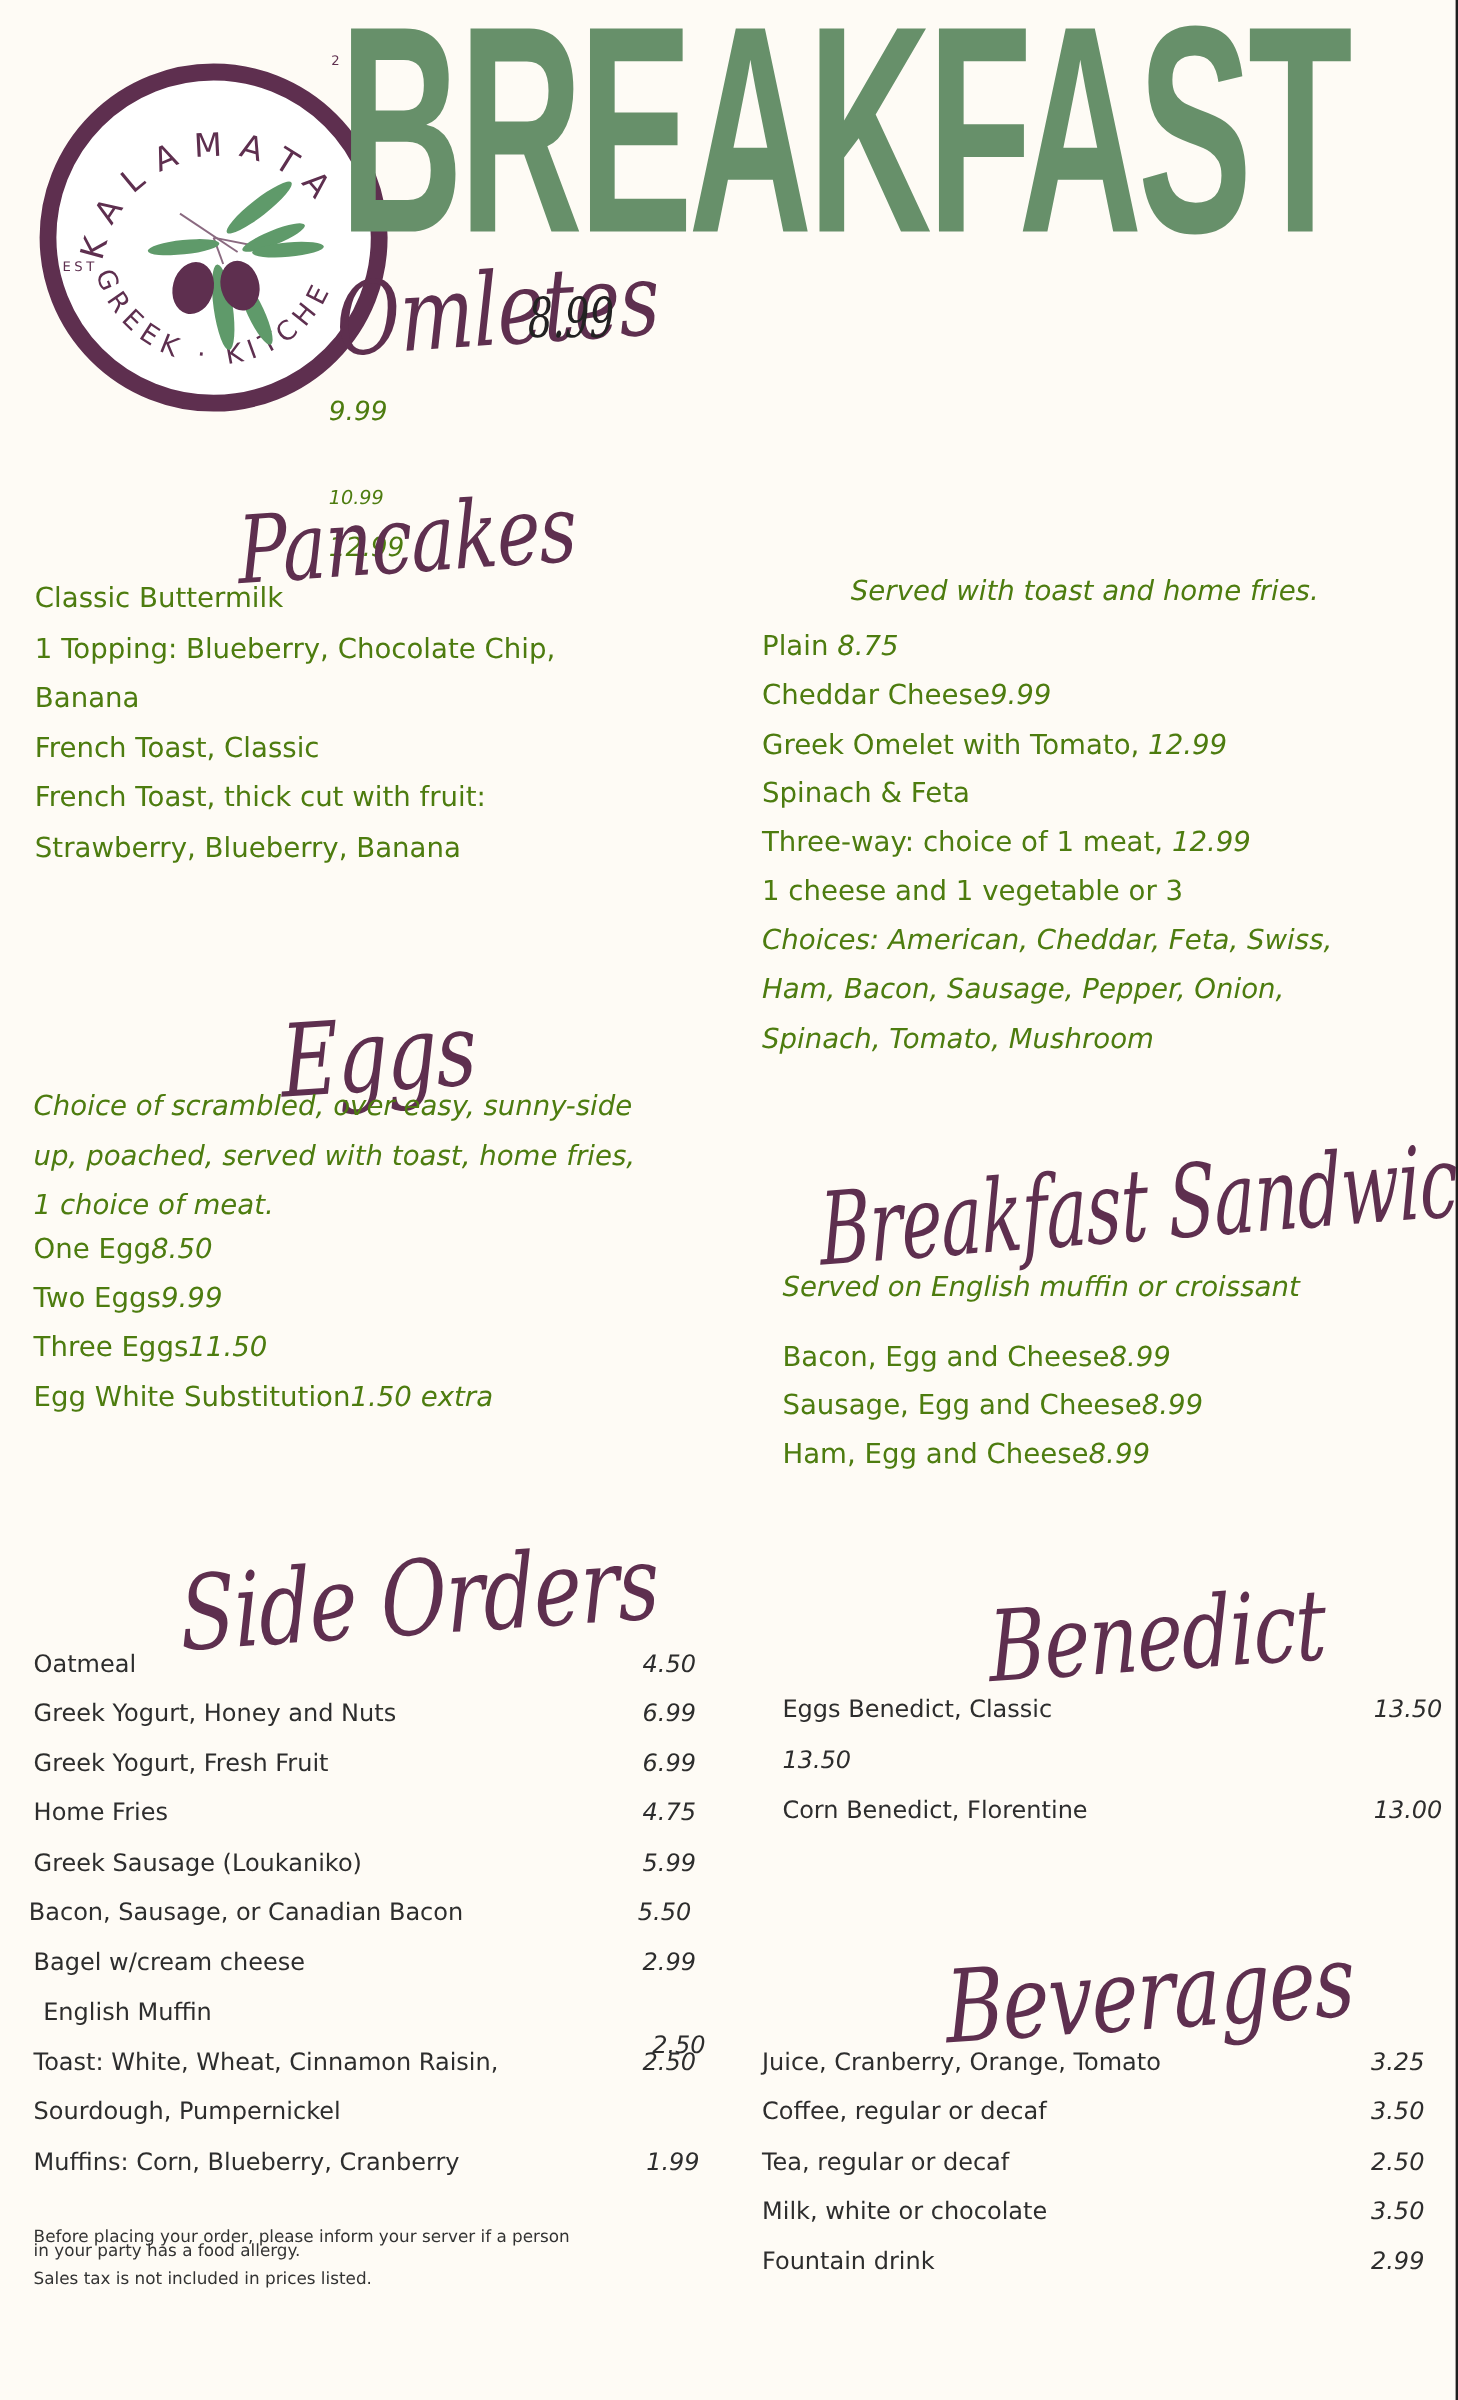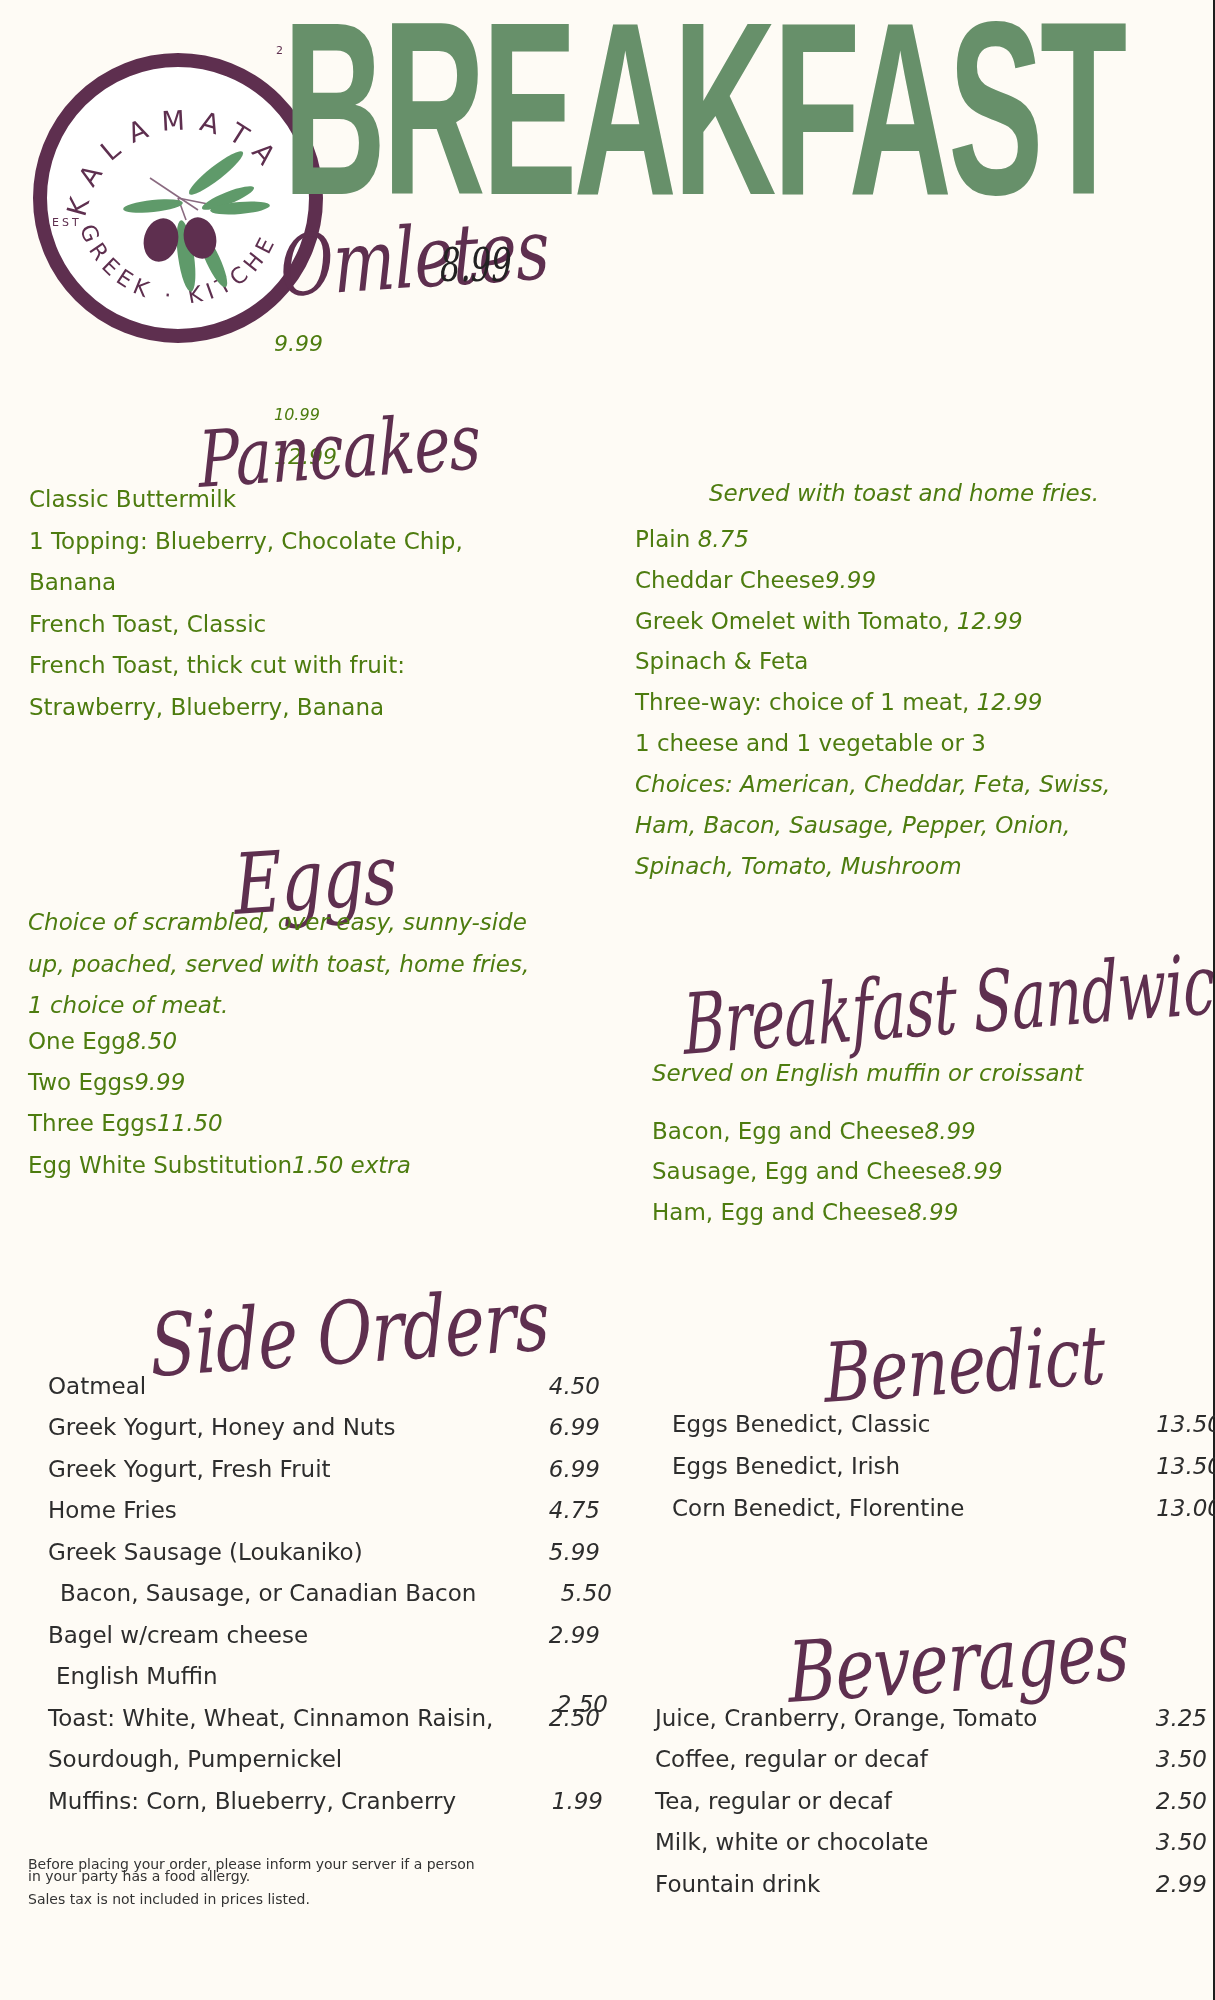--- a/index.html
+++ b/index.html
@@ -14,21 +14,21 @@
          font-family:"Liberation Sans",sans-serif;font-weight:bold;color:#67906a;
          font-size:246px;line-height:210px;letter-spacing:-6px;
          transform:scaleX(0.58);transform-origin:left top;white-space:nowrap;}
   
   .script{position:absolute;font-family:"DejaVu Serif",serif;font-style:italic;
           color:#5e2f4f;font-weight:normal;white-space:nowrap;letter-spacing:-1px;
           transform:scaleX(0.78) rotate(-3deg);transform-origin:left bottom;}
   .txt{position:absolute;font-size:23px;line-height:28px;white-space:nowrap;color:#4d7c0f;}
   .it{font-style:italic;}
   .price{font-style:italic;}
-  .row{position:absolute;font-size:23px;line-height:28px;white-space:nowrap;display:flex;margin-left:20px;}
+  .row{position:absolute;font-size:20px;line-height:28px;white-space:nowrap;display:flex;}
   .row .name{flex:1;}
   .row .price{text-align:right;}
   .note{position:absolute;font-size:14px;line-height:14px;white-space:nowrap;color:#333;}
 </style>
 </head>
 <body>
 
 <div class="edge"></div>
 
 <div class="logo">
@@ -134,21 +134,21 @@
       <span class="price">6.99</span>
     </div>
   <div class="row" style="left:28px;top:1496px;width:552px;">
       <span class="name">Home Fries</span>
       <span class="price">4.75</span>
     </div>
   <div class="row" style="left:28px;top:1538px;width:552px;">
       <span class="name">Greek Sausage (Loukaniko)</span>
       <span class="price">5.99</span>
     </div>
-  <div class="row" style="left:40px;top:1579px;width:552px;">
+  <div class="row" style="left:24px;top:1579px;width:552px;">
       <span class="name">Bacon, Sausage, or Canadian Bacon</span>
       <span class="price">5.50</span>
     </div>
   <div class="row" style="left:28px;top:1621px;width:552px;">
       <span class="name">Bagel w/cream cheese</span>
       <span class="price">2.99</span>
     </div>
   <div class="row" style="left:36px;top:1662px;width:552px;flex-direction:column;">
       <span class="name">English Muffin</span>
       <span class="price">2.50</span>
@@ -167,21 +167,20 @@
     </div>
 </div>
 
 <div class="script" style="left:826px;top:1330px;font-size:82px;line-height:88px;">Benedict</div>
 <div>
   <div class="row" style="left:652px;top:1410px;width:550px;">
       <span class="name">Eggs Benedict, Classic</span>
       <span class="price">13.50</span>
     </div>
   <div class="row" style="left:652px;top:1452px;width:550px;">
-      <span class="name">Eggs Benedict, Irish</span>
       <span class="price">13.50</span>
     </div>
   <div class="row" style="left:652px;top:1494px;width:550px;">
       <span class="name">Corn Benedict, Florentine</span>
       <span class="price">13.00</span>
     </div>
 </div>
 
 <div class="script" style="left:790px;top:1628px;font-size:84px;line-height:90px;">Beverages</div>
 <div>

